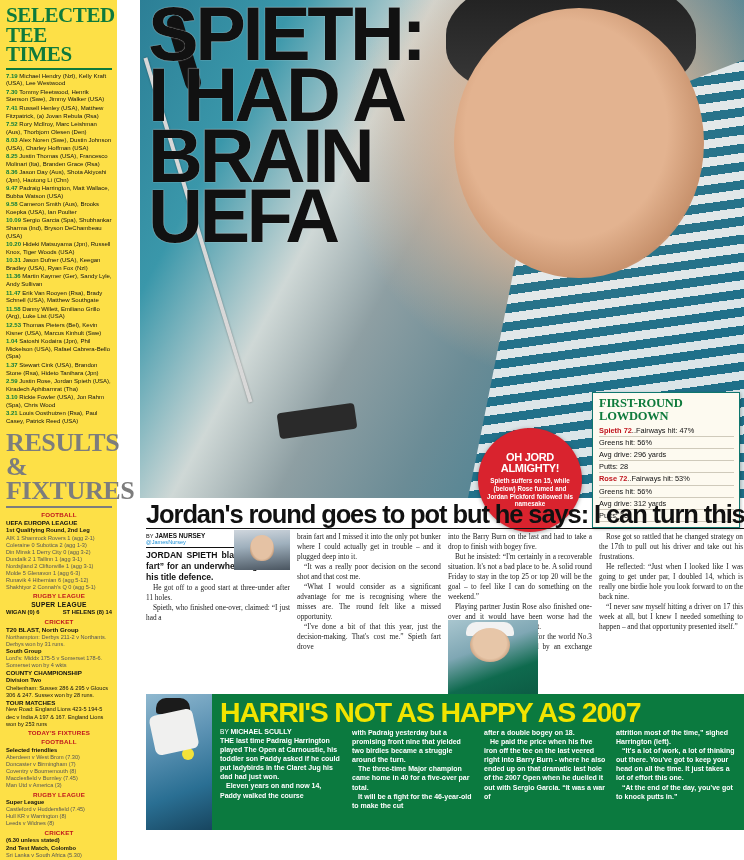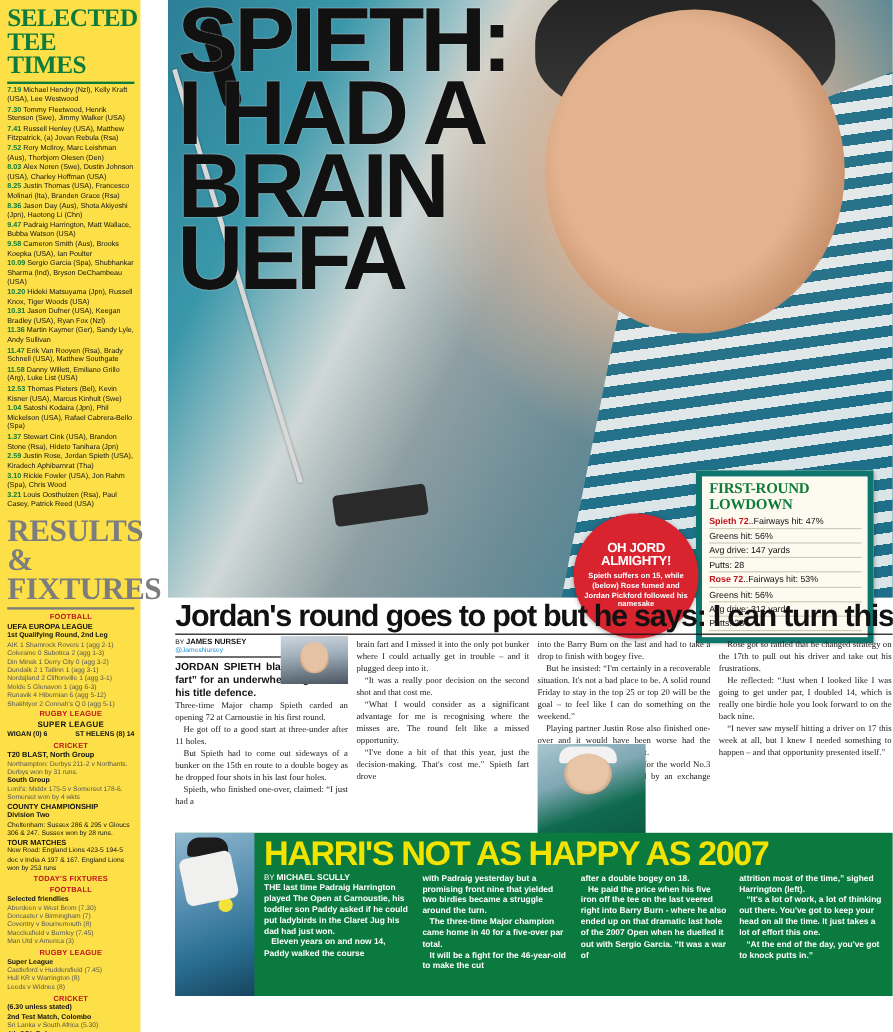--- a/index.html
+++ b/index.html
@@ -83,22 +83,22 @@
     position:absolute; left:148px; top:4px; width:460px;
     font-family:"Liberation Sans", sans-serif;
     font-weight:bold; color:#111; line-height:0.80;
     font-size:76px; letter-spacing:-3.5px;
     text-shadow:0 0 1px #fff;
   }
   .headline .ln { display:block; white-space:nowrap; }
 
   
   .lowdown {
-    position:absolute; right:16px; top:392px; width:148px;
-    background:#fdfaf0; border:5px solid #0f766e;
+    position:absolute; right:4px; top:392px; width:148px;
+    background:#fdfaf0; border:1px solid #0f766e;
     padding:4px 5px 5px 6px;
     box-shadow:1px 1px 3px rgba(0,0,0,.25);
   }
   .lowdown h3 {
     font-family:"Liberation Serif", serif; font-weight:bold;
     color:#0e7a3c; font-size:12.5px; line-height:1.0; letter-spacing:-0.2px;
     margin-bottom:3px;
   }
   .ld-row { font-size:7.4px; color:#111; line-height:1.5; border-bottom:0.5px solid #cfcabb; }
   .ld-name { color:#c0141d; font-weight:bold; }
@@ -315,21 +315,21 @@
     </div>
 
   <div class="lowdown">
     <h3 id="ld-title">
         <div>FIRST-ROUND</div>
         <div>LOWDOWN</div>
       </h3>
     <div id="ld-rows">
         <div class="ld-row"><span class="ld-name">Spieth 72</span><span>..Fairways hit: 47%</span></div>
         <div class="ld-row"><span>Greens hit: 56%</span></div>
-        <div class="ld-row"><span>Avg drive: 147 yards</span></div>
+        <div class="ld-row"><span>Avg drive: 296 yards</span></div>
         <div class="ld-row"><span>Putts: 28</span></div>
         <div class="ld-row"><span class="ld-name">Rose 72</span><span>..Fairways hit: 53%</span></div>
         <div class="ld-row"><span>Greens hit: 56%</span></div>
         <div class="ld-row"><span>Avg drive: 312 yards</span></div>
         <div class="ld-row"><span>Putts: 28</span></div>
       </div>
   </div>
 
   <div class="jord">
     <div class="jord-t" id="jord-title">
@@ -346,23 +346,21 @@
     <div class="cols">
 
       <div class="col c1">
         <div class="mug"></div>
         <div class="byline">
           <span class="by">BY </span><span>JAMES NURSEY</span>
         </div>
         <div class="twit">@JamesNursey</div>
         <div class="standfirst">JORDAN SPIETH blamed a “brain fart” for an underwhelming start to his title defence.</div>
         <div id="col1">
-            <p class="first">Three-time Major champ Spieth carded an opening 72 at Carnoustie in his first round.</p>
             <p>He got off to a good start at three-under after 11 holes.</p>
-            <p>But Spieth had to come out sideways of a bunker on the 15th en route to a double bogey as he dropped four shots in his last four holes.</p>
             <p>Spieth, who finished one-over, claimed: “I just had a</p>
           </div>
       </div>
 
       <div class="col c2">
         <div id="col2">
             <p class="first">brain fart and I missed it into the only pot bunker where I could actually get in trouble – and it plugged deep into it.</p>
             <p>“It was a really poor decision on the second shot and that cost me.</p>
             <p>“What I would consider as a significant advantage for me is recognising where the misses are. The round felt like a missed opportunity.</p>
             <p>“I've done a bit of that this year, just the decision-making. That's cost me.” Spieth fart drove</p>

